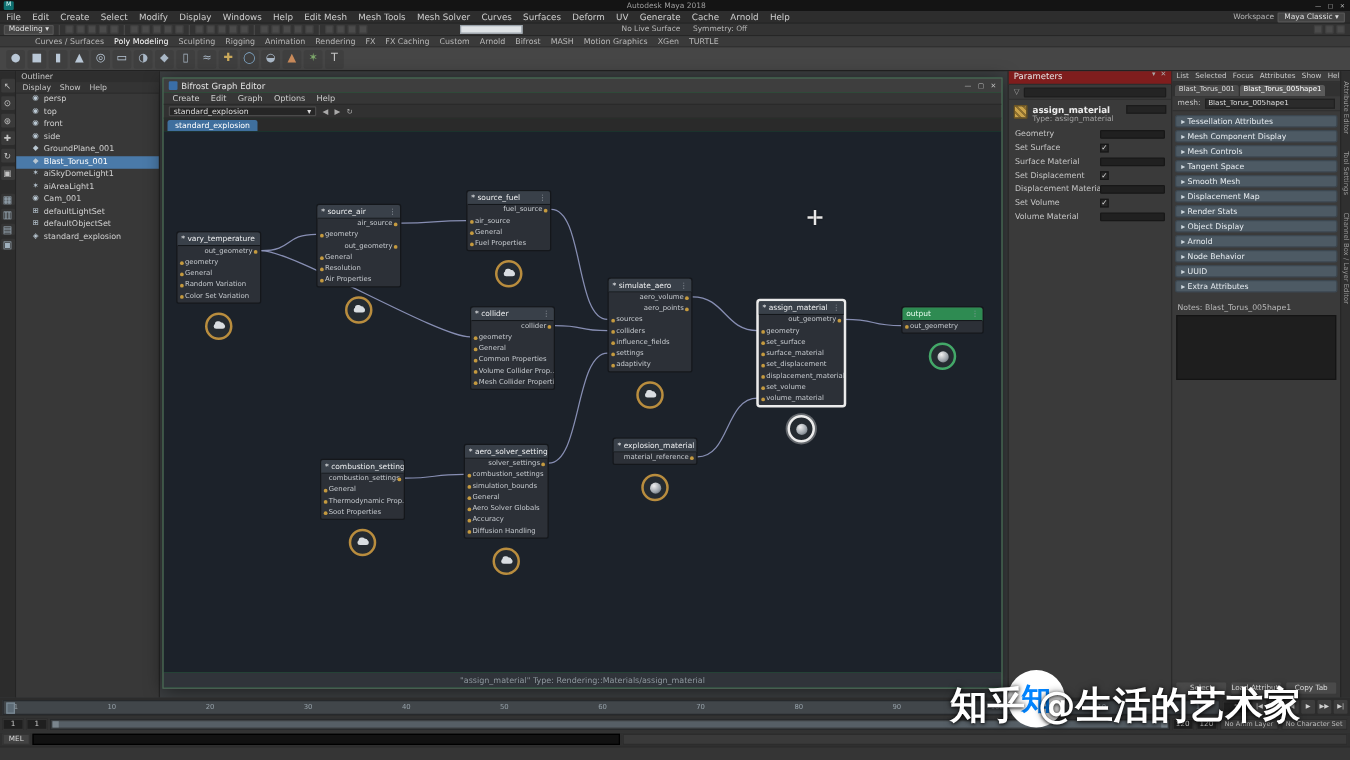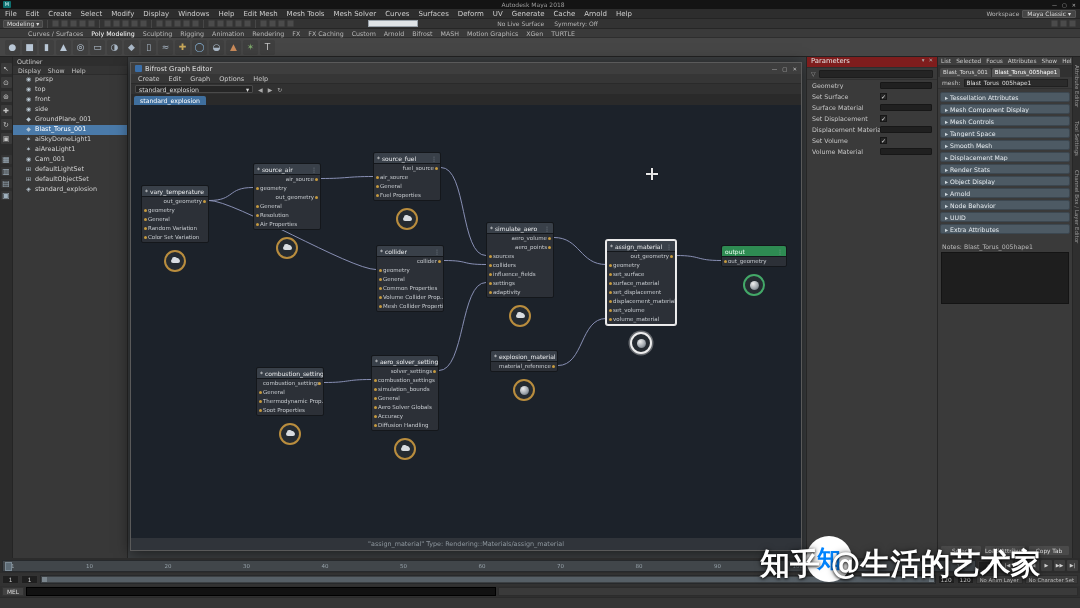--- a/index.html
+++ b/index.html
@@ -528,20 +528,28 @@
       <span>Parameters</span>
       <span class="icons">
         <span>▾</span>
         <span>✕</span>
       </span>
     </div>
     <div class="pp-filter">
       <span class="fic">▽</span>
       <div class="ffield"></div>
     </div>
+    <div class="pp-node">
+      <div class="pp-nicon"></div>
+      <div>
+        <div class="pp-nname">assign_material</div>
+        <div class="pp-ntype">Type: assign_material</div>
+      </div>
+      <div class="pp-nfield"></div>
+    </div>
     <div>
         <div class="pp-row">
           <span class="lab">Geometry</span>
           <div class="pp-field"></div>
         </div>
         <div class="pp-row">
           <span class="lab">Set Surface</span>
           <div class="pp-check">✓</div>
         </div>
         <div class="pp-row">

